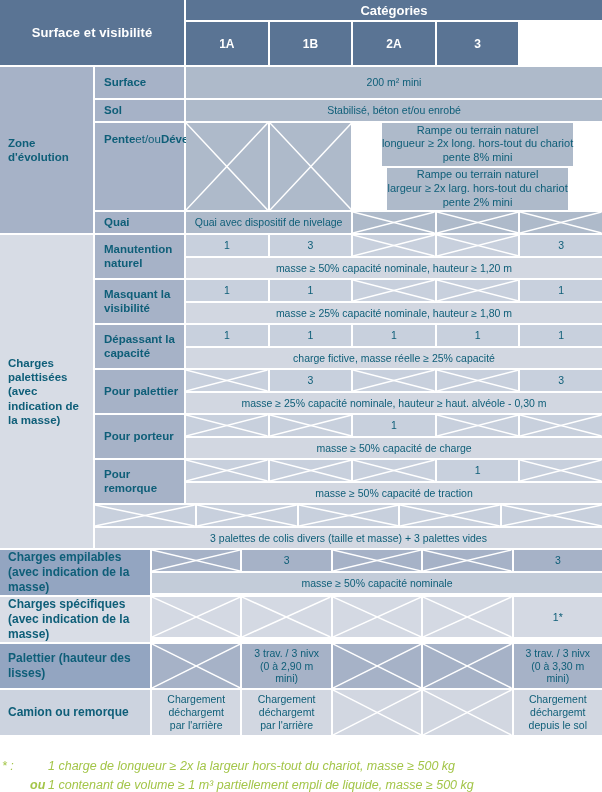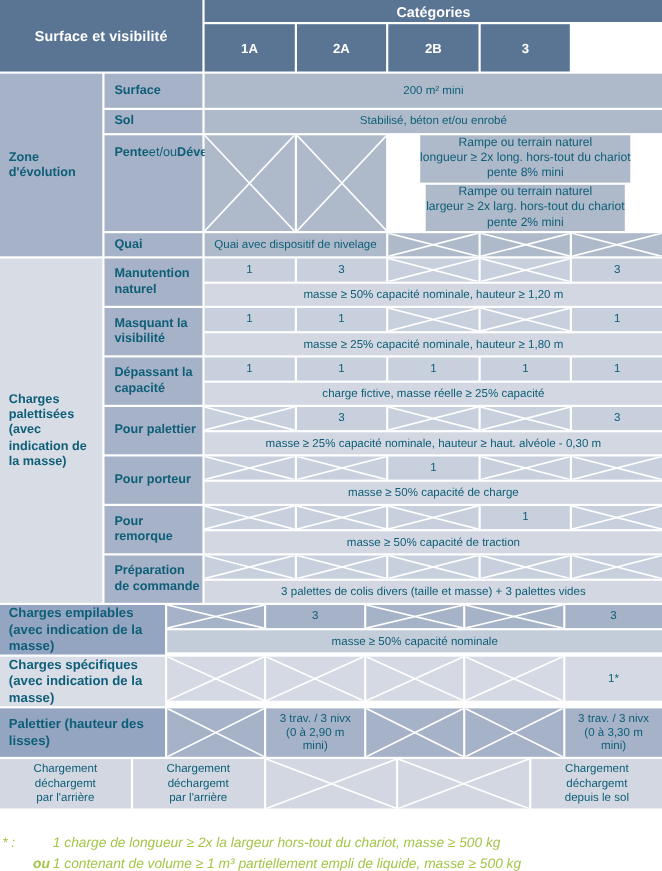--- a/index.html
+++ b/index.html
@@ -99,22 +99,22 @@
 </head>
 <body>
 
 <div class="page">
   <div class="thead">
     <div class="corner">Surface et visibilité</div>
     <div class="cats">
       <div class="cats-title">Catégories</div>
       <div class="cats-cols">
           <div class="hcol">1A</div>
+          <div class="hcol">1B</div>
           <div class="hcol">2A</div>
-          <div class="hcol">2B</div>
           <div class="hcol">3</div>
         </div>
     </div>
   </div>
   <div class="tbody">
       <div class="section tone-zone">
         <div class="sec-label narrow">Zone
 d'évolution</div>
         <div class="rows">
           <div class="subrow">
@@ -303,22 +303,20 @@
                 <div class="cell">1</div>
                 <div class="cell"><svg class="xsvg">
                     <line x1="0" y1="0" x2="100%" y2="100%" stroke="#ffffff" stroke-width="1.5"></line>
                     <line x1="100%" y1="0" x2="0" y2="100%" stroke="#ffffff" stroke-width="1.5"></line>
                   </svg></div>
               </div>
               <div class="crit">masse ≥ 50% capacité de traction</div>
             </div>
           </div>
           <div class="subrow">
-            <div class="sub-label">Préparation
-de commande</div>
             <div class="rowdata">
               <div class="grid vrow">
                 <div class="cell"><svg class="xsvg">
                     <line x1="0" y1="0" x2="100%" y2="100%" stroke="#ffffff" stroke-width="1.5"></line>
                     <line x1="100%" y1="0" x2="0" y2="100%" stroke="#ffffff" stroke-width="1.5"></line>
                   </svg></div>
                 <div class="cell"><svg class="xsvg">
                     <line x1="0" y1="0" x2="100%" y2="100%" stroke="#ffffff" stroke-width="1.5"></line>
                     <line x1="100%" y1="0" x2="0" y2="100%" stroke="#ffffff" stroke-width="1.5"></line>
                   </svg></div>
@@ -407,20 +405,21 @@
                 <line x1="0" y1="0" x2="100%" y2="100%" stroke="#ffffff" stroke-width="1.5"></line>
                 <line x1="100%" y1="0" x2="0" y2="100%" stroke="#ffffff" stroke-width="1.5"></line>
               </svg></div>
             <div class="cell">3 trav. / 3 nivx
 (0 à 3,30 m
 mini)</div>
           </div>
         </div>
       </div>
       <div class="section tone-cam">
+        <div class="sec-label wide">Camion ou remorque</div>
         <div class="rowdata">
           <div class="grid" style="height: 45px;">
             <div class="cell">Chargement
 déchargemt
 par l'arrière</div>
             <div class="cell">Chargement
 déchargemt
 par l'arrière</div>
             <div class="cell"><svg class="xsvg">
                 <line x1="0" y1="0" x2="100%" y2="100%" stroke="#ffffff" stroke-width="1.5"></line>

